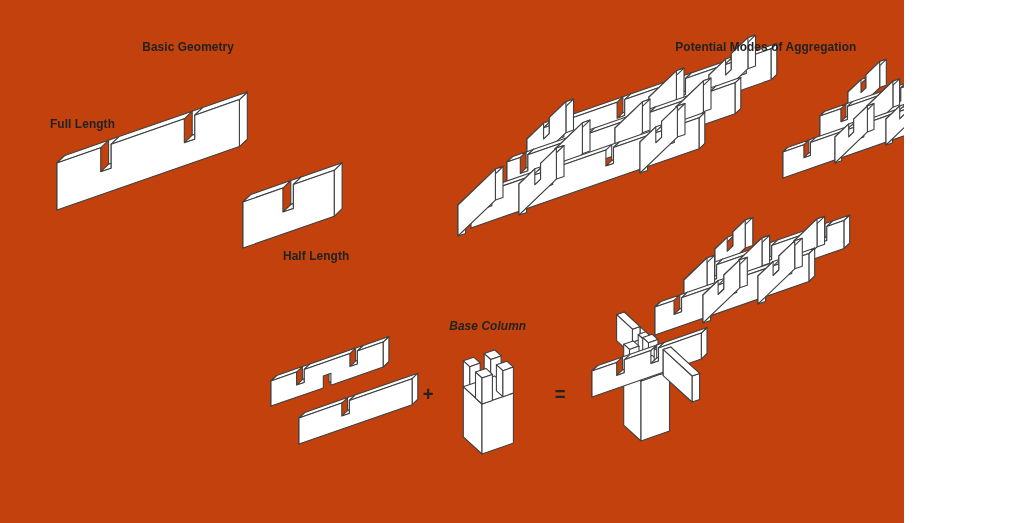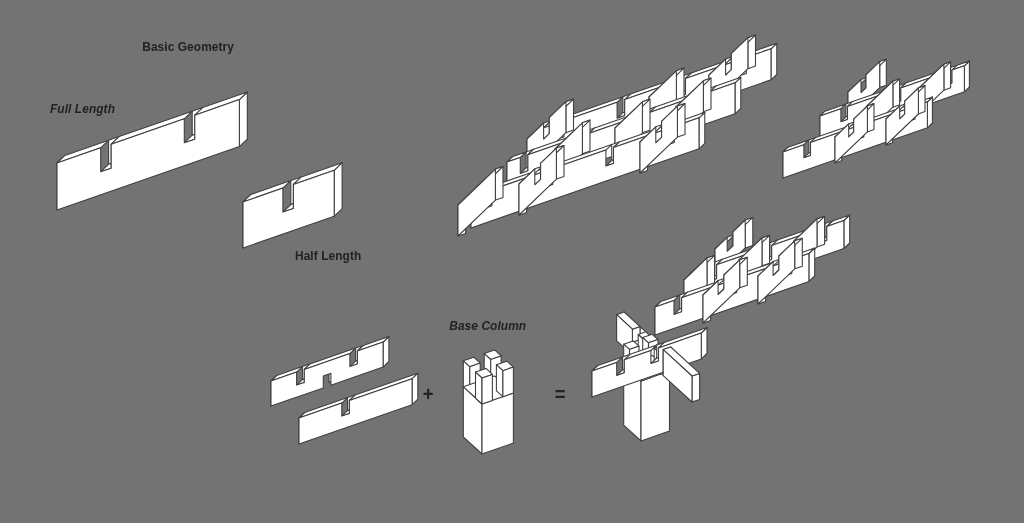--- a/index.html
+++ b/index.html
@@ -1,16 +1,16 @@
 <!DOCTYPE html>
 <html style="--line: #404040; --text: #222222;"><head>
 <meta charset="utf-8">
 <style>
   html,body{margin:0;padding:0;background:#fff;}
-  .canvas{position:relative;width:1024px;height:523px;background:#737373;overflow:hidden;
+  .canvas{position:relative;width:904px;height:523px;background:#c2410c;overflow:hidden;
           font-family:"Liberation Sans",sans-serif;}
   svg{position:absolute;left:0;top:0;}
   svg path{fill:#ffffff;stroke:var(--line,#404040);stroke-width:1.1;
            stroke-linejoin:round;stroke-linecap:round;}
   .lbl{position:absolute;font-weight:700;font-size:13.5px;color:var(--text,#222);
        white-space:nowrap;line-height:1.2;}
   .lbl.center{text-align:center;}
   .cond{display:inline-block;transform:scaleX(0.88);transform-origin:0 50%;letter-spacing:.1px;}
   .center .cond{transform-origin:50% 50%;}
   .op{font-size:21px;}
@@ -375,34 +375,37 @@
         <path d="M703.0,295.0L718.1,280.5L725.7,277.9L710.6,292.4Z"></path>
         <path d="M723.9,275.0L739.7,259.8L747.3,257.2L731.5,272.4Z"></path>
         <path d="M703.0,295.0L718.1,280.5L718.1,294.5L723.9,289.0L723.9,275.0L739.7,259.8L739.7,287.8L703.0,323.0Z"></path>
       </g>
   </svg>
 
   <div class="lbl center" style="left:118px;top:39px;width:140px;">
     <span class="cond">Basic Geometry</span>
   </div>
 
-  <div class="lbl" style="left:50px;top:101px;font-style:italic;">
+  <div class="lbl" style="left:50px;top:116px;">
     <span class="cond">Full Length</span>
   </div>
 
-  <div class="lbl" style="left:295px;top:248px;">
+  <div class="lbl" style="left:283px;top:248px;">
     <span class="cond">Half Length</span>
   </div>
 
   <div class="lbl center" style="left:428px;top:318px;width:120px;font-style:italic;">
     <span class="cond">Base Column</span>
   </div>
 
   <div class="lbl center op" style="left:412px;top:381px;width:32px;">
     <span class="cond">+</span>
   </div>
 
   <div class="lbl center op" style="left:544px;top:381px;width:32px;">
     <span class="cond">=</span>
   </div>
 
+  <div class="lbl center" style="left:616px;top:39px;width:300px;">
+    <span class="cond">Potential Modes of Aggregation</span>
+  </div>
 
 </div>
 
 </body></html>

